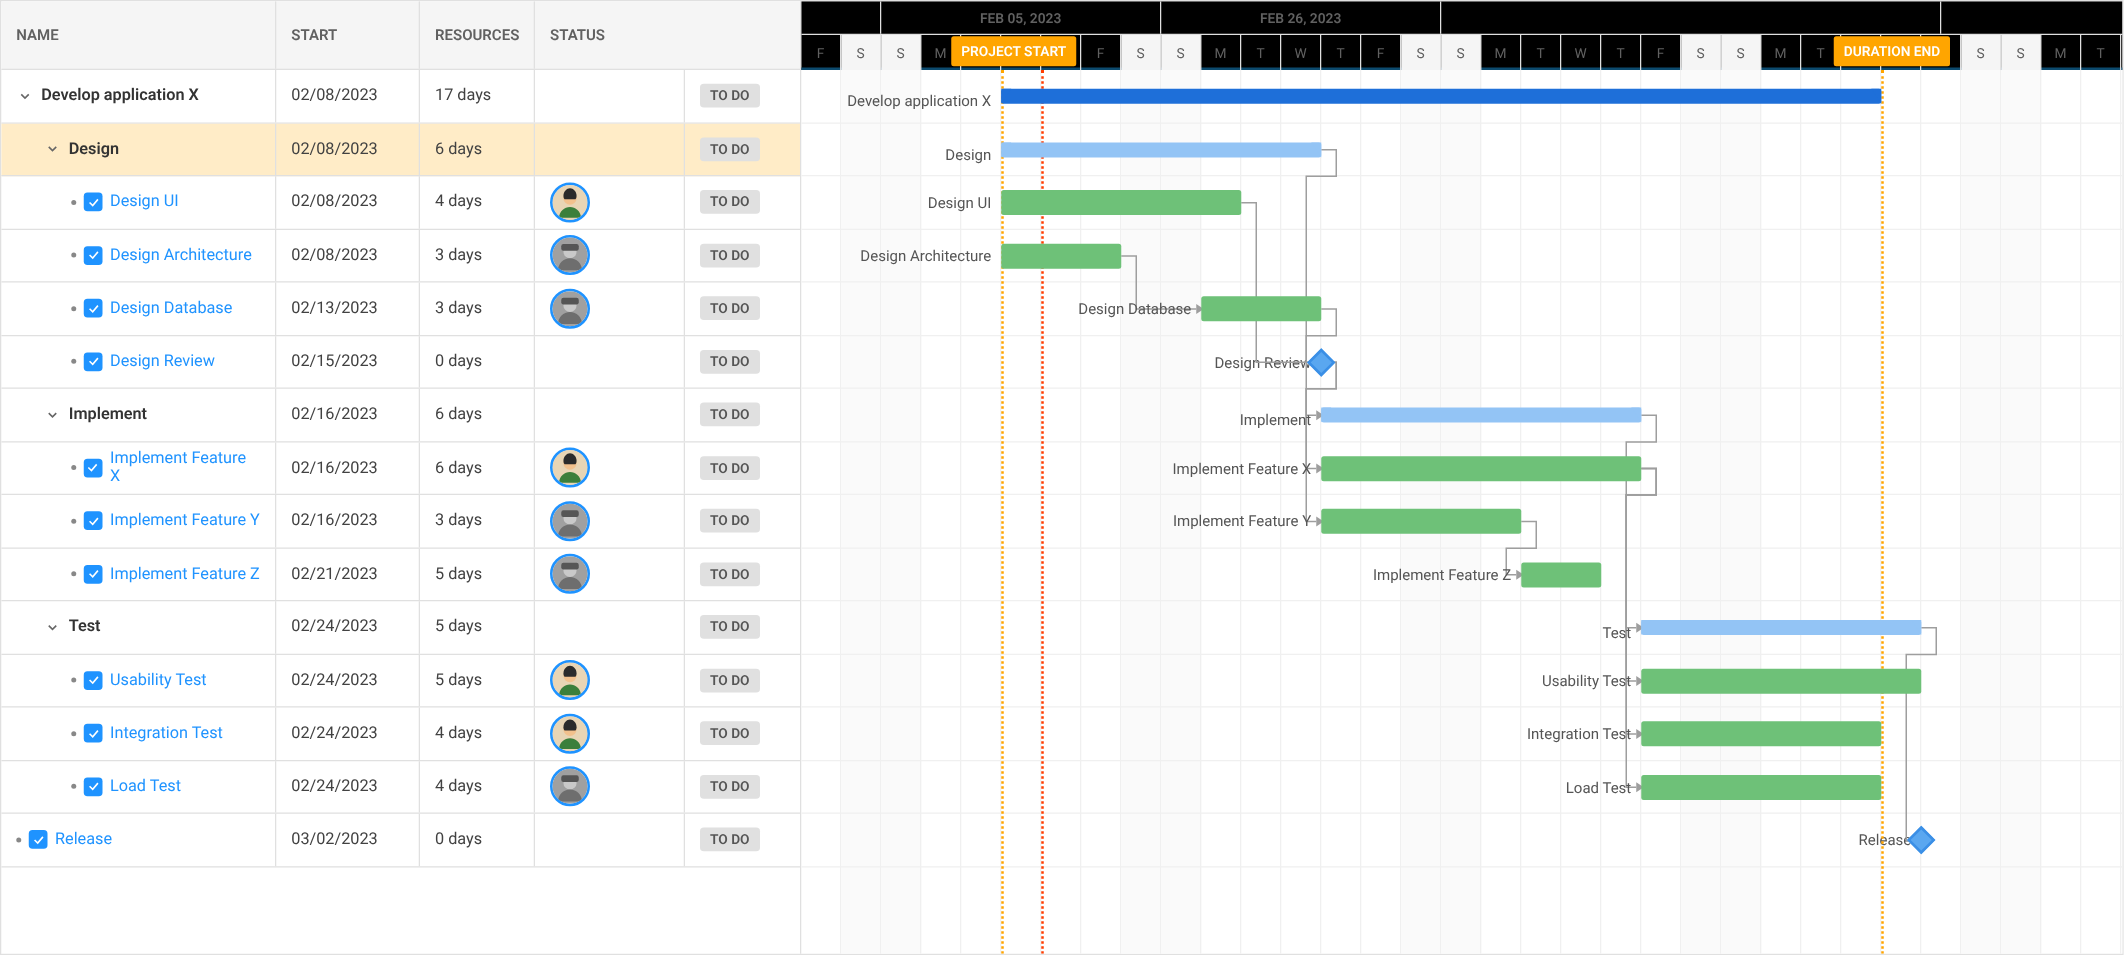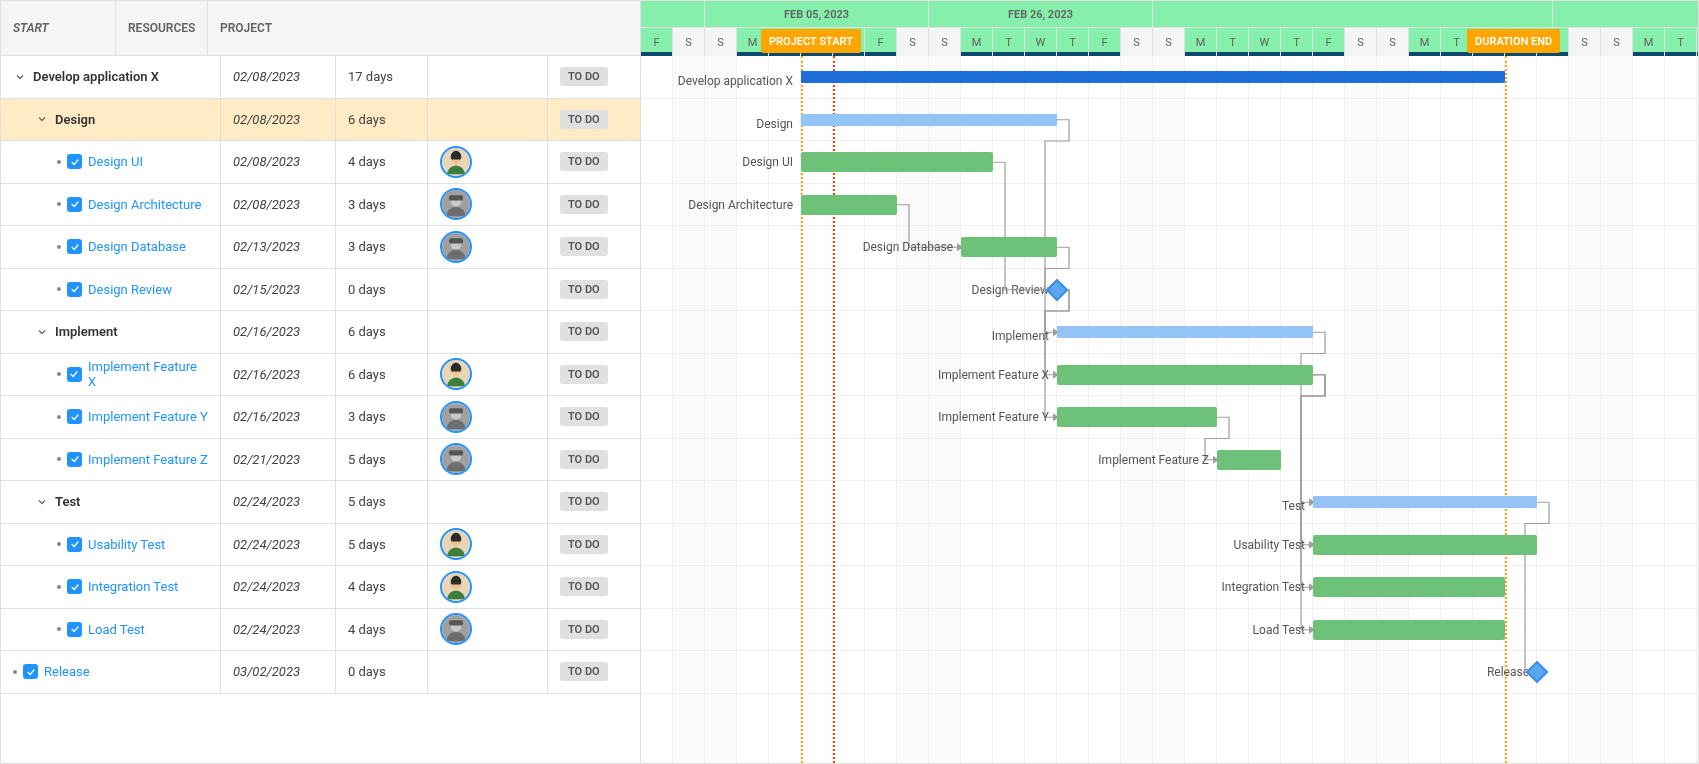--- a/index.html
+++ b/index.html
@@ -4,21 +4,21 @@
 <style>
   * { box-sizing: border-box; margin: 0; padding: 0; }
   body { font-family: -apple-system, BlinkMacSystemFont, "Segoe UI", Roboto, Arial, sans-serif; font-size: 13px; color: #424242; overflow: hidden; }
   .gantt-container { display: flex; height: 764px; width: 1699px; border: 1px solid #e0e0e0; }
 
   
   .grid { width: 640px; border-right: 1px solid #e0e0e0; overflow: hidden; }
   .grid-header { display: flex; height: 55px; background: #f5f5f5; border-bottom: 1px solid #e0e0e0; align-items: center; font-weight: 600; font-size: 12px; color: #616161; }
   .grid-header > div { padding: 0 12px; height: 100%; display: flex; align-items: center; border-right: 1px solid #e0e0e0; }
   .col-name { width: 220px; }
-  .col-start { width: 115px; font-style: italic; }
+  .col-start { width: 115px; }
   .col-duration{ width: 92px; }
   .col-res { width: 120px; }
   .col-status { width: 90px; border-right: none !important; }
 
   .grid-row { display: flex; height: 42.5px; border-bottom: 1px solid #e0e0e0; align-items: center; }
   .grid-row > div { padding: 0 12px; height: 100%; display: flex; align-items: center; border-right: 1px solid #e0e0e0; }
   .grid-row > div:last-child { border-right: none; }
   .grid-row.selected { background: #ffecc7; }
 
   .name-cell { display: flex; align-items: center; gap: 6px; }
@@ -29,21 +29,21 @@
   .task-link { color: #1f93ff; cursor: pointer; }
   .task-parent { font-weight: 600; color: #333; }
 
   .avatar { width: 32px; height: 32px; border-radius: 50%; border: 2px solid #1f93ff; display: inline-flex; align-items: center; justify-content: center; overflow: hidden; background:#ddd; }
   .avatar svg { width: 28px; height: 28px; }
 
   .status-badge { background: #e0e0e0; color: #555; font-size: 11px; font-weight: 600; padding: 3px 8px; border-radius: 3px; }
 
   
   .timeline { flex: 1; position: relative; overflow: hidden; }
-  .tl-header { height: 55px; border-bottom: 4px solid #0c4a6e; position: relative; background:#86efac; }
+  .tl-header { height: 55px; border-bottom: 2px solid #0c4a6e; position: relative; background:#000000; }
   .tl-weeks { height: 27px; display: flex; border-bottom: 1px solid #e0e0e0; }
   .tl-week { flex: none; text-align: center; font-size: 11px; font-weight: 600; color: #616161; border-right: 1px solid #e0e0e0; display:flex; align-items:center; justify-content:center; }
   .tl-days { height: 28px; display: flex; }
   .tl-day { flex: none; text-align: center; font-size: 11px; color: #616161; border-right: 1px solid #e0e0e0; display:flex; align-items:center; justify-content:center; }
   .tl-day.weekend { background: #f5f5f5; }
 
   .marker { position: absolute; top: 28px; height: 24px; background: #ffa500; color: #fff; font-size: 11px; font-weight: 600; padding: 0 8px; display:flex; align-items:center; border-radius: 2px; z-index: 5; white-space:nowrap; }
 
   .tl-body { position: relative; height: calc(100% - 55px); }
   .tl-grid-bg { position: absolute; inset: 0; display: flex; pointer-events: none; }
@@ -70,23 +70,24 @@
   .deps path { stroke:#9e9e9e; stroke-width:1.2; fill:none; }
   .deps polygon { fill:#9e9e9e; }
 </style>
 </head>
 <body>
 
 <div class="gantt-container">
 
   <div class="grid">
     <div class="grid-header">
+      <div class="col-name">NAME</div>
       <div class="col-start">START</div>
       <div class="col-duration">RESOURCES</div>
-      <div class="col-status">PROJECT</div>
+      <div class="col-status">STATUS</div>
     </div>
     <div id="grid-body">
         <div class="grid-row">
           <div class="col-name">
             <div class="name-cell" style="padding-left: 0px;">
               <span class="chevron">
                 <svg width="12" height="12" viewBox="0 0 24 24" fill="none" stroke="currentColor" stroke-width="2.5">
                   <polyline points="6 9 12 15 18 9"></polyline>
                 </svg>
               </span>

